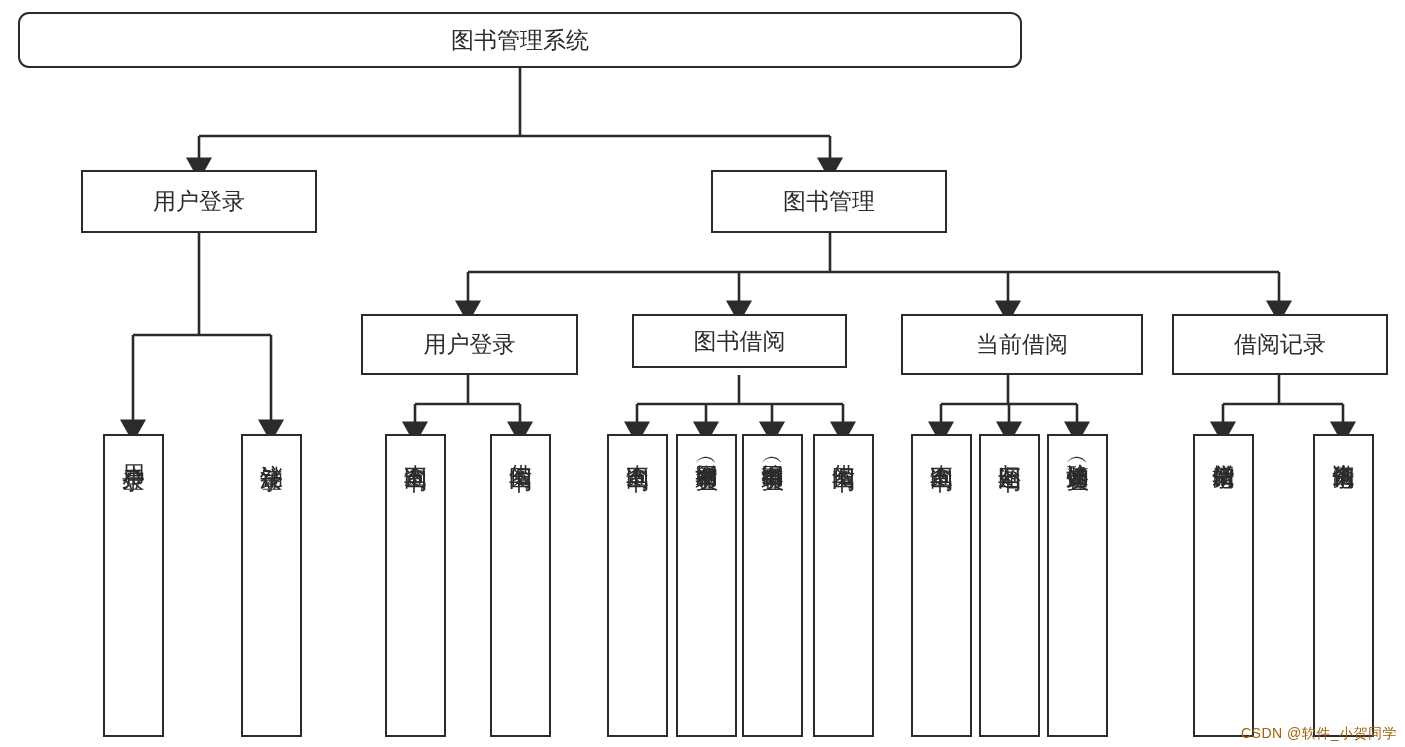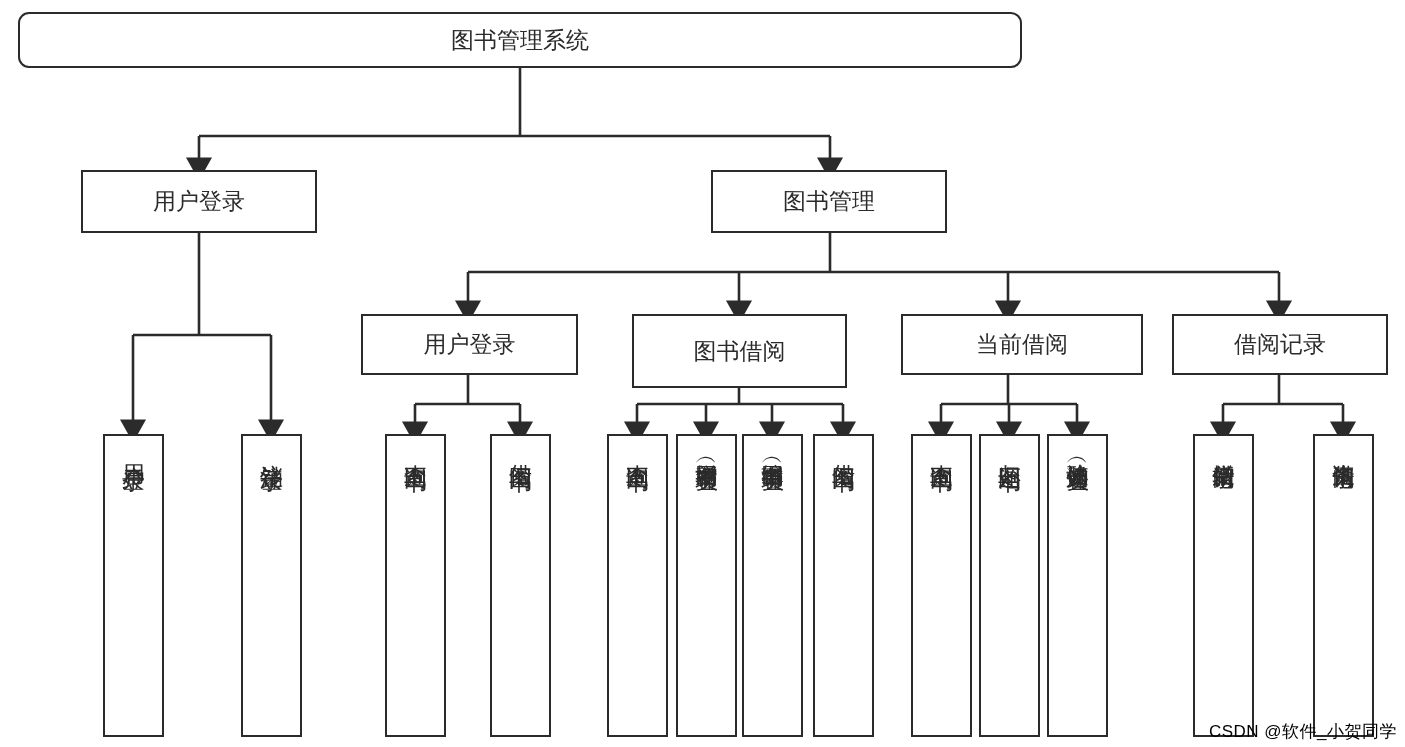--- a/index.html
+++ b/index.html
@@ -60,22 +60,22 @@
     line-height: 1;
   }
   .node.vertical.tall .label {
     font-size: 22px;
     letter-spacing: 1px;
   }
   .watermark {
     position: absolute;
     right: 8px;
     bottom: 4px;
-    font-size: 17px;
-    color: #000000;
+    font-size: 14px;
+    color: #a16207;
     white-space: nowrap;
     letter-spacing: 0.5px;
     margin-top: 20px;
   }
 </style>
 </head>
 <body>
 
 <div id="canvas">
 
@@ -136,21 +136,21 @@
   <div class="node horizontal" style="left:81px; top:170px; width:236px; height:63px;">
     <span class="label">用户登录</span>
   </div>
   <div class="node horizontal" style="left:711px; top:170px; width:236px; height:63px;">
     <span class="label">图书管理</span>
   </div>
 
   <div class="node horizontal" style="left:361px; top:314px; width:217px; height:61px;">
     <span class="label">用户登录</span>
   </div>
-  <div class="node horizontal" style="left:632px; top:314px; width:215px; height:74px;">
+  <div class="node horizontal" style="left:632px; top:314px; width:215px; height:54px;">
     <span class="label">图书借阅</span>
   </div>
   <div class="node horizontal" style="left:901px; top:314px; width:242px; height:61px;">
     <span class="label">当前借阅</span>
   </div>
   <div class="node horizontal" style="left:1172px; top:314px; width:216px; height:61px;">
     <span class="label">借阅记录</span>
   </div>
 
   <div class="node vertical" style="left:103px; top:434px; width:61px; height:303px;">

